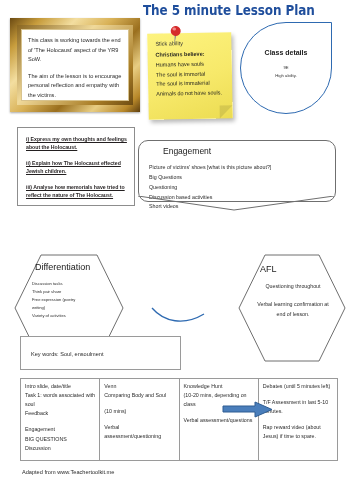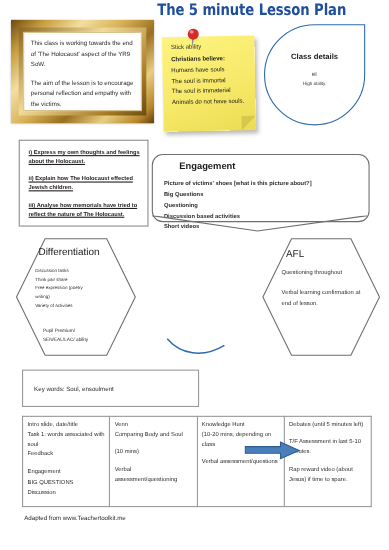--- a/index.html
+++ b/index.html
@@ -83,36 +83,36 @@
     font-size:7px;font-weight:bold;color:#1a1a1a;
   }
   .pie-sub{
     position:absolute;left:0;right:0;top:41px;text-align:center;
     font-size:4.2px;line-height:1.9;color:#333;
   }
 
   
   .engage{
     position:absolute;left:138px;top:140px;width:198px;height:62px;
-    border:1px solid #6f6f6f;border-radius:10px;background:#fff;box-sizing:border-box;font-weight:bold;
+    border:1px solid #6f6f6f;border-radius:10px;background:#fff;box-sizing:border-box;
   }
   .engage-title{position:absolute;left:24px;top:5px;font-size:8.5px;color:#1a1a1a;}
   .engage-list{position:absolute;left:10px;top:22px;right:6px;font-size:5.3px;line-height:1.86;color:#2b2b2b;}
   .engage-tail{position:absolute;left:138px;top:196px;width:200px;height:22px;overflow:hidden;}
 
   
-  .hexwrap{position:absolute;}
+  .hexwrap{position:absolute;margin-top:38px;}
   .hex-svg{display:block;overflow:visible;}
   .diff{left:14px;top:216px;width:110px;height:108px;}
   .diff-title{position:absolute;left:21px;top:8px;font-size:9px;color:#1a1a1a;}
   .diff-list{position:absolute;left:18px;top:26px;width:78px;font-size:4.1px;line-height:1.95;color:#2b2b2b;}
   .diff-foot{position:absolute;left:25px;top:81px;width:80px;font-size:4.3px;line-height:1.85;color:#2b2b2b;}
 
   
-  .afl{left:238px;top:216px;width:108px;height:108px;}
+  .afl{left:238px;top:216px;width:108px;height:108px;text-align:center;}
   .afl-title{position:absolute;left:22px;top:10px;font-size:9px;color:#1a1a1a;}
   .afl-list{position:absolute;left:18px;top:28px;width:74px;font-size:5.3px;line-height:1.75;color:#2b2b2b;}
   .afl-list p{margin:0 0 9px 0;}
 
   
   .ellipse{
     position:absolute;left:108px;top:238px;width:144px;height:74px;
     border:1.3px solid #2e6ab1;border-radius:50%;background:#fff;box-sizing:border-box;
   }
   .ellipse-title{

